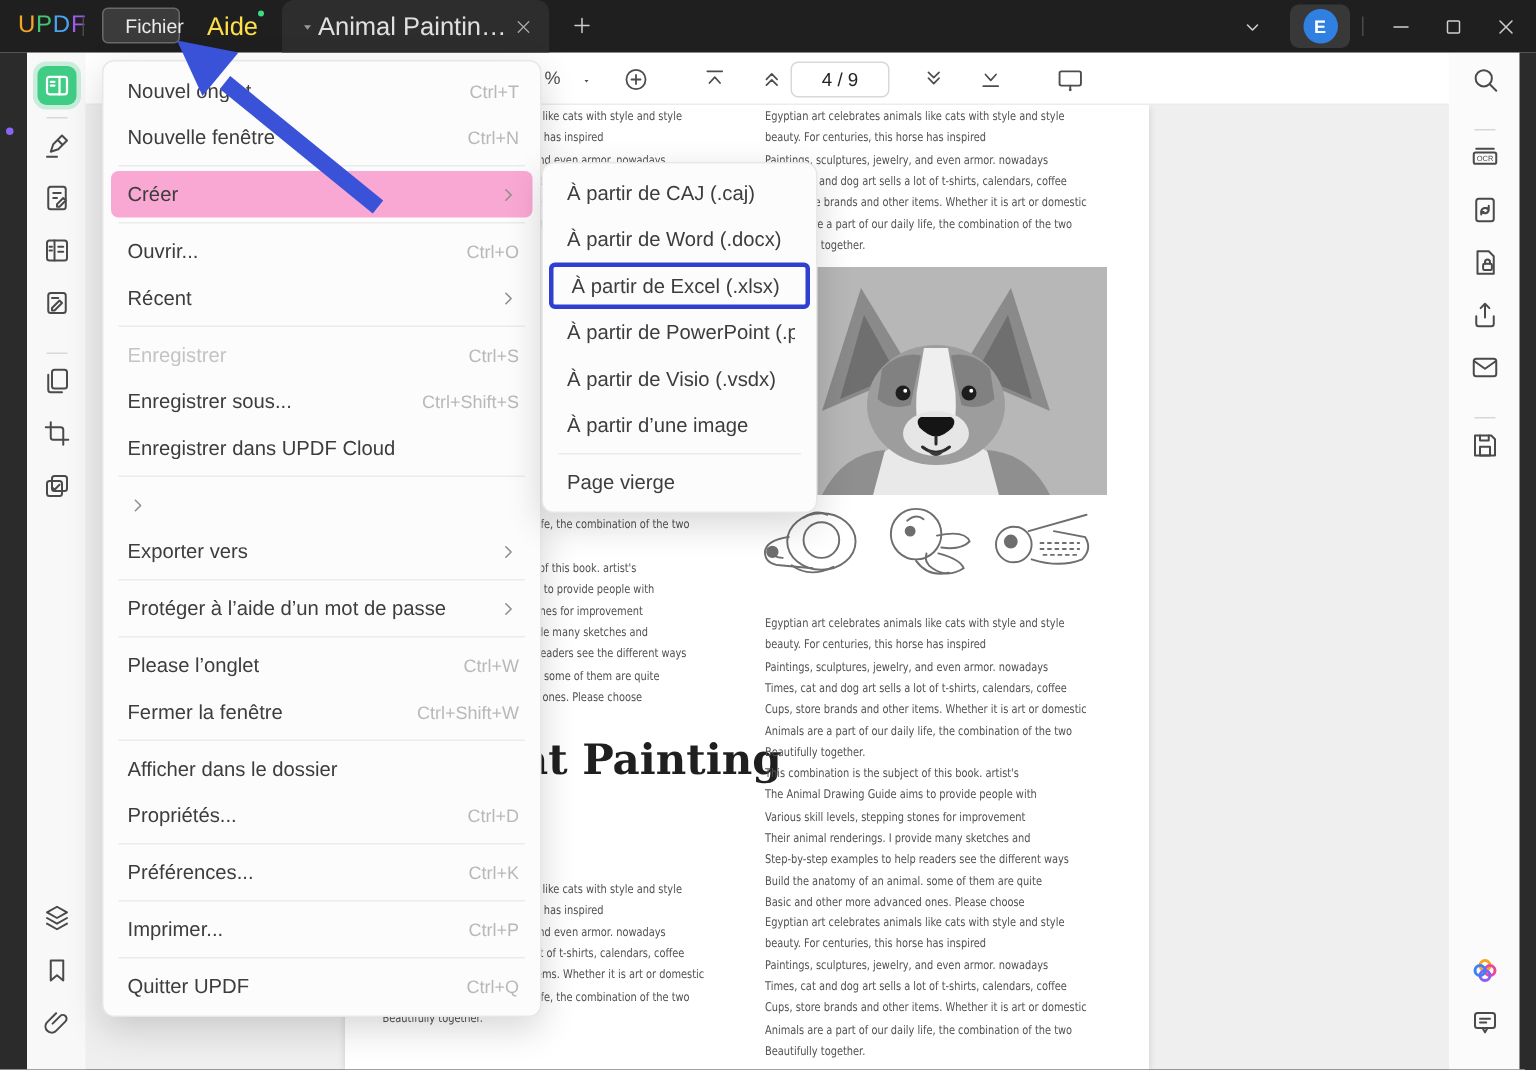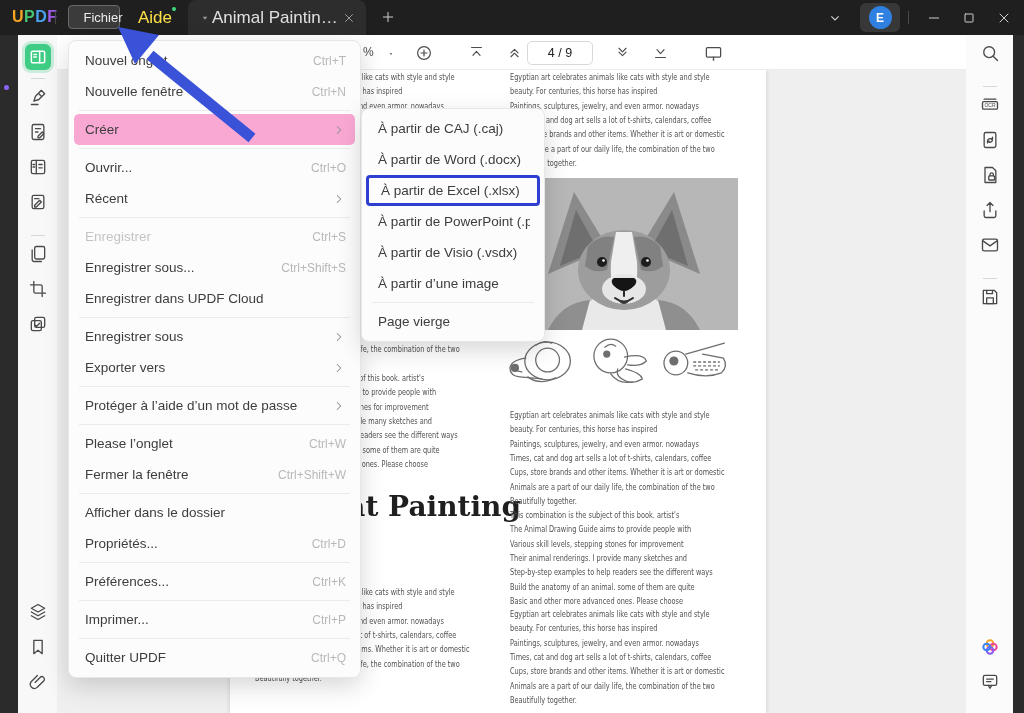--- a/index.html
+++ b/index.html
@@ -4,21 +4,21 @@
 <style>
   html,body{margin:0;padding:0;background:#555;}
   *{box-sizing:border-box;}
   #stage{position:relative;width:1024px;height:713px;overflow:hidden;
          background:#efefef;font-family:"Liberation Sans",sans-serif;
          -webkit-font-smoothing:antialiased;}
   svg{display:block;}
 
   
   .titlebar{position:absolute;left:0;top:0;width:1024px;height:35px;background:#1f1f1f;z-index:40;}
-  .logo{position:absolute;left:12px;top:8px;font-weight:bold;font-size:16px;letter-spacing:.5px;font-style:italic;}
+  .logo{position:absolute;left:12px;top:8px;font-weight:normal;font-size:16px;letter-spacing:.5px;font-style:italic;}
   .logo span{font-style:normal;}
   .tb-sep{position:absolute;top:11px;width:1px;height:13px;background:#4a4a4a;}
   .fichier-btn{position:absolute;left:68px;top:5px;width:52px;height:24px;background:#3b3b3b;
     border:1px solid #6a6a6a;border-radius:4px;color:#ececec;font-size:13px;
     display:flex;align-items:center;justify-content:center;cursor:pointer;padding-left:18px;}
   .aide{position:absolute;left:138px;top:8px;color:#fde047;font-size:17px;cursor:pointer;}
   .aide-dot{position:absolute;left:172px;top:7px;width:4px;height:4px;border-radius:50%;background:#3ddc84;}
   .tab{position:absolute;left:188px;top:0;width:178px;height:35px;background:#2d2d2d;
     border-radius:8px 8px 0 0;display:flex;align-items:center;padding:0 10px;color:#e0e0e0;}
   .tab-caret{width:14px;height:14px;color:#9a9a9a;flex:0 0 auto;}
@@ -494,21 +494,20 @@
       </div>
       <div class="mi">
         <span class="mi-label">Enregistrer sous...</span>
         <span class="mi-shortcut">Ctrl+Shift+S</span>
       </div>
       <div class="mi">
         <span class="mi-label">Enregistrer dans UPDF Cloud</span>
       </div>
       <div class="mdiv"></div>
       <div class="mi">
-        <span class="mi-label">Enregistrer sous</span>
         <span class="mi-chev">
           <svg viewBox="0 0 24 24" fill="none" stroke="currentColor" stroke-width="1.8" stroke-linecap="round" stroke-linejoin="round">
             <path d="M9 6l6 6-6 6"></path>
           </svg>
         </span>
       </div>
       <div class="mi">
         <span class="mi-label">Exporter vers</span>
         <span class="mi-chev">
           <svg viewBox="0 0 24 24" fill="none" stroke="currentColor" stroke-width="1.8" stroke-linecap="round" stroke-linejoin="round">

